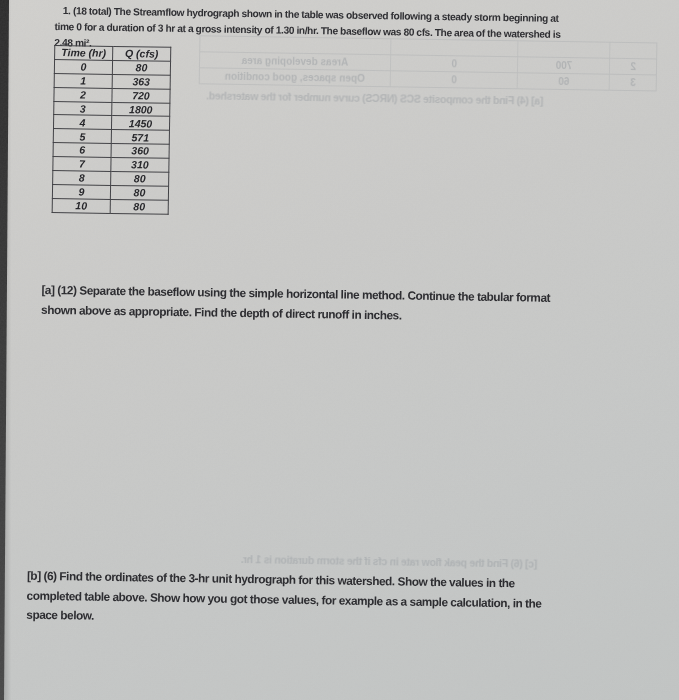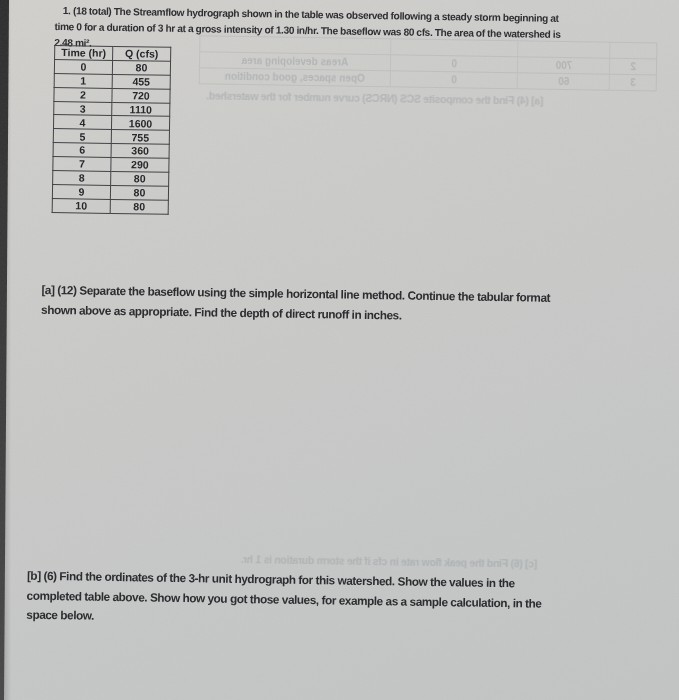--- a/index.html
+++ b/index.html
@@ -46,21 +46,21 @@
     position: absolute; left: 55px; top: 45px;
     border-collapse: collapse;
     font-size: 10.5px; font-weight: 600;
     color: #222226;
   }
   #flow-table th, #flow-table td {
     border: 1px solid #3e3e42;
     width: 57px; height: 12.9px;
     line-height: 12.5px;
     text-align: center; vertical-align: middle;
-    padding: 0; font-weight: 600;
+    padding: 0; font-weight: 600; font-style: italic;
   }
   .para {
     position: absolute;
     font-size: 11.8px; font-weight: bold;
     letter-spacing: -0.45px; line-height: 19.5px;
     color: #28282c;
   }
   #part-a { left: 46px; top: 281px; }
   #part-b { left: 36px; top: 567px; }
   
@@ -147,45 +147,45 @@
         <tr>
           <th>Time (hr)</th>
           <th>Q (cfs)</th>
         </tr>
         <tr>
           <td>0</td>
           <td>80</td>
         </tr>
         <tr>
           <td>1</td>
-          <td>455</td>
+          <td>363</td>
         </tr>
         <tr>
           <td>2</td>
           <td>720</td>
         </tr>
         <tr>
           <td>3</td>
-          <td>1110</td>
+          <td>1800</td>
         </tr>
         <tr>
           <td>4</td>
-          <td>1600</td>
+          <td>1450</td>
         </tr>
         <tr>
           <td>5</td>
-          <td>755</td>
+          <td>571</td>
         </tr>
         <tr>
           <td>6</td>
           <td>360</td>
         </tr>
         <tr>
           <td>7</td>
-          <td>290</td>
+          <td>310</td>
         </tr>
         <tr>
           <td>8</td>
           <td>80</td>
         </tr>
         <tr>
           <td>9</td>
           <td>80</td>
         </tr>
         <tr>

